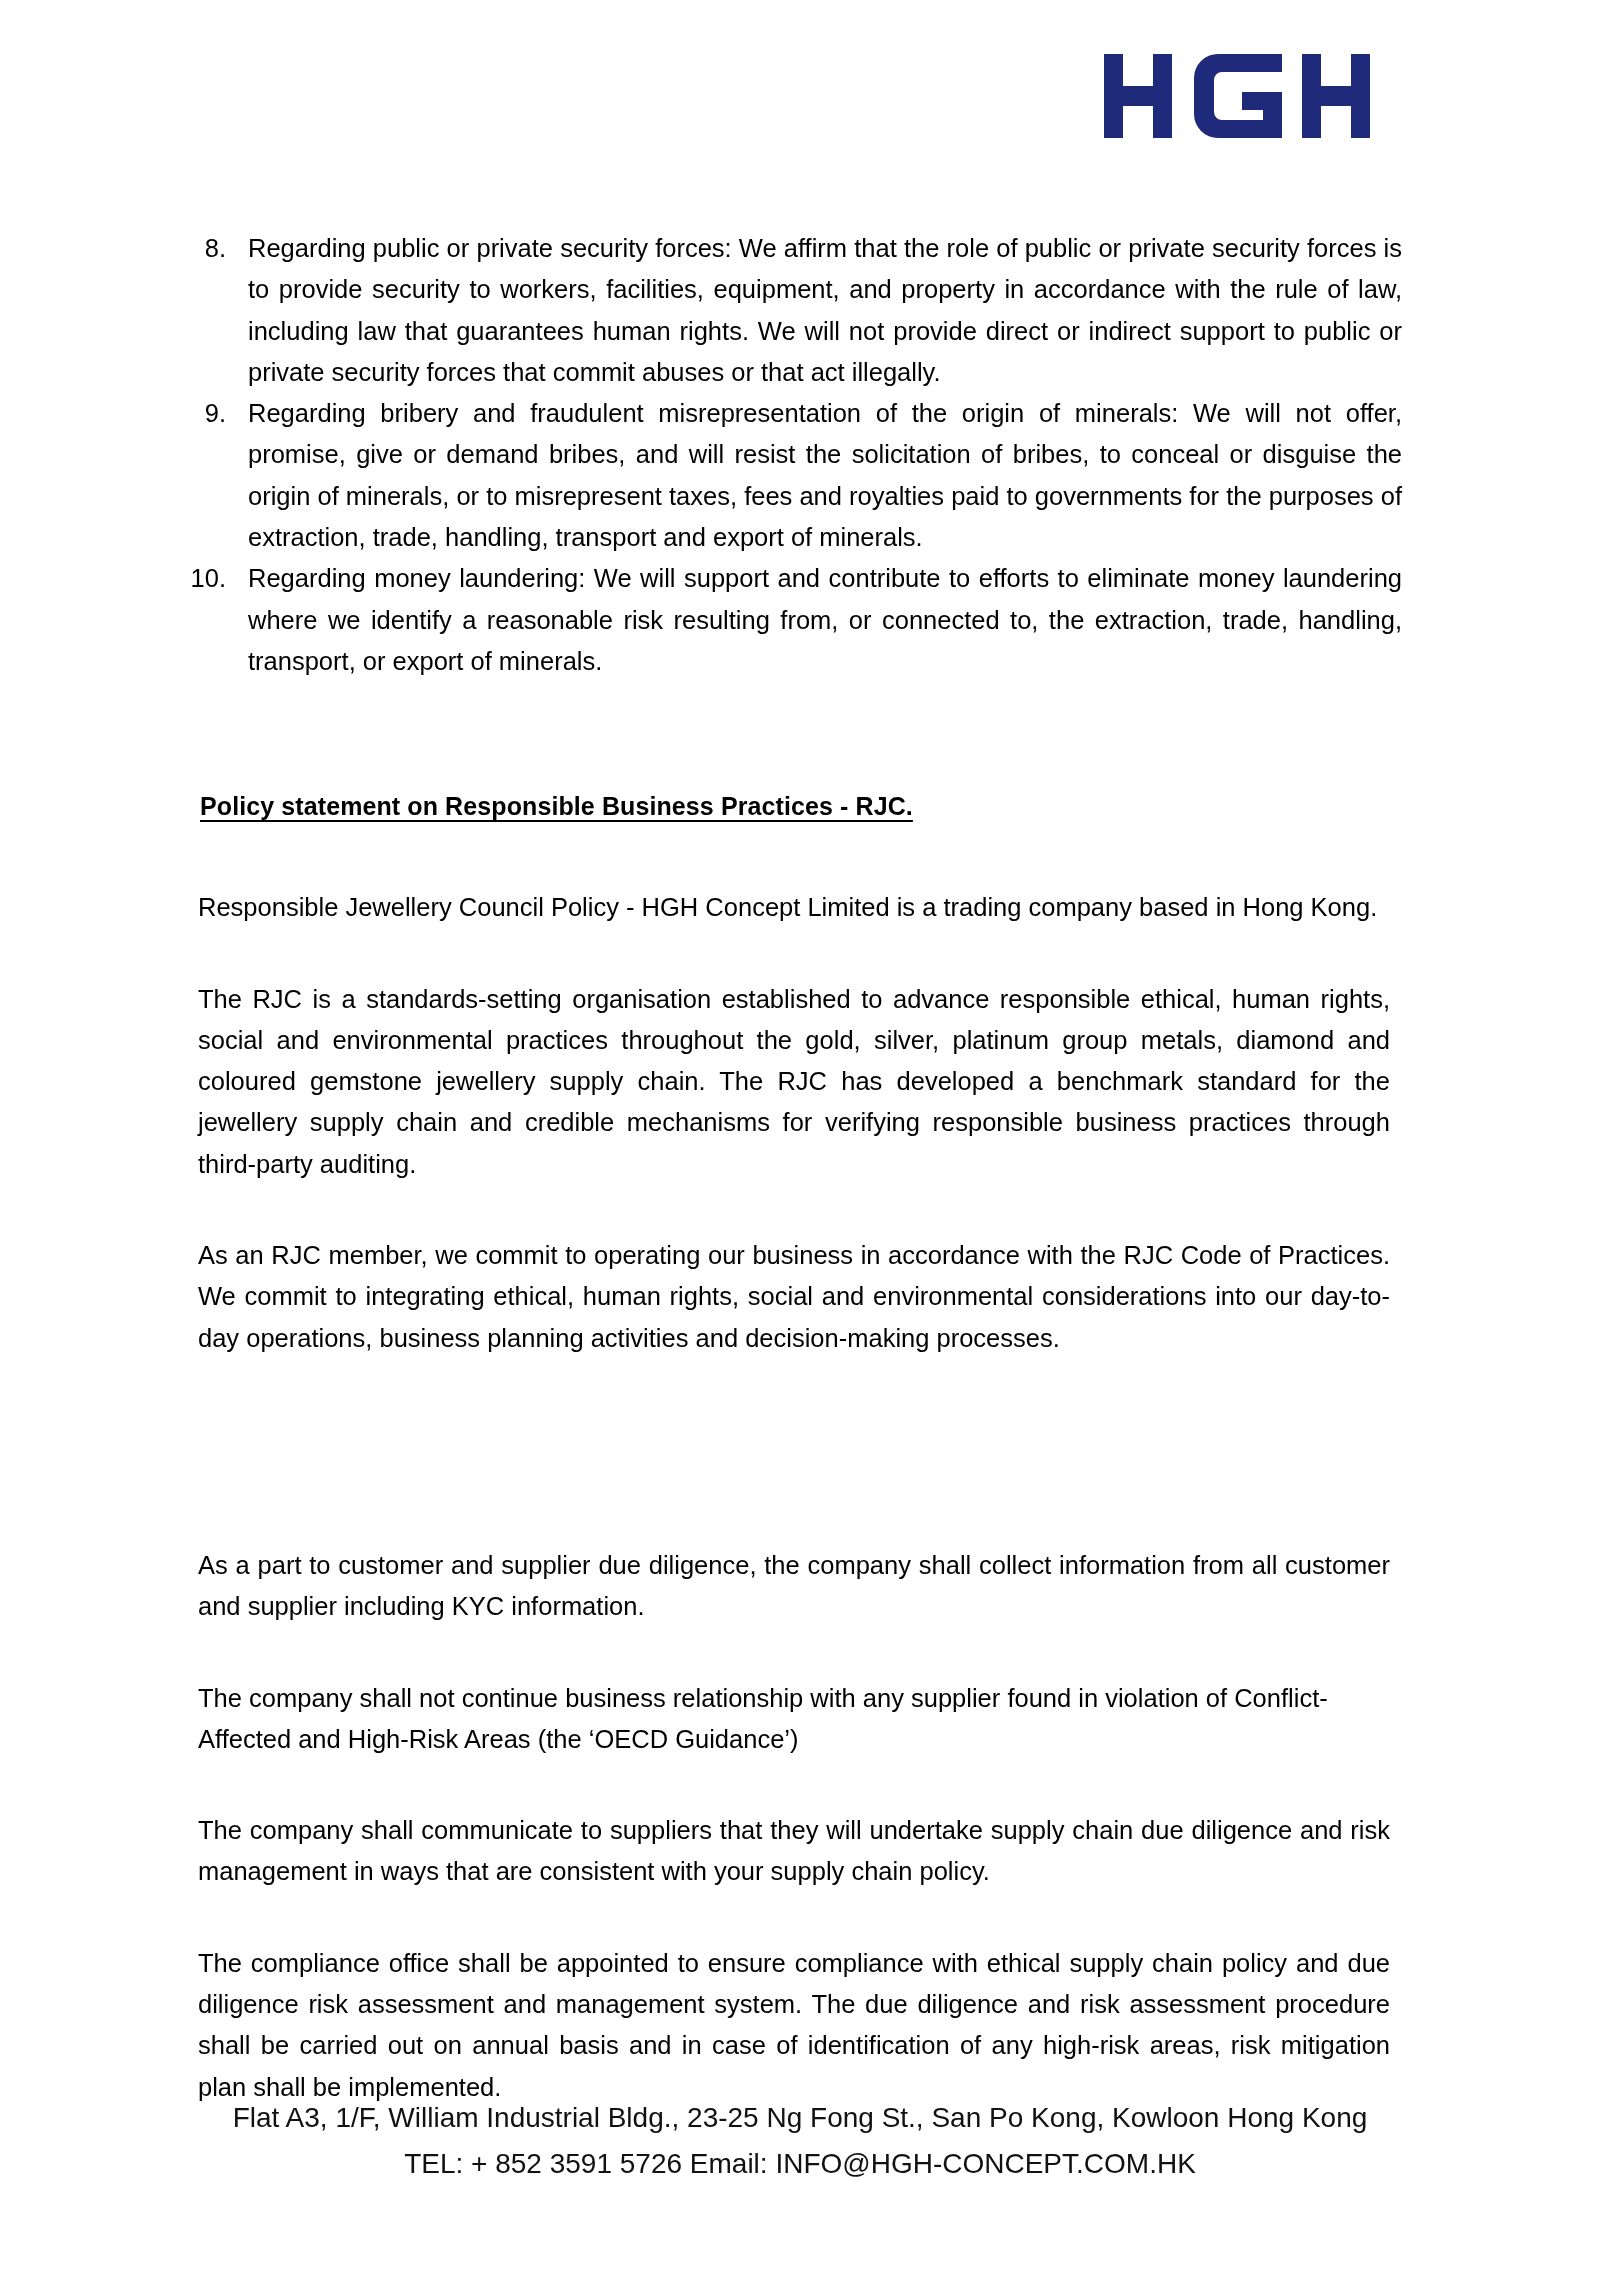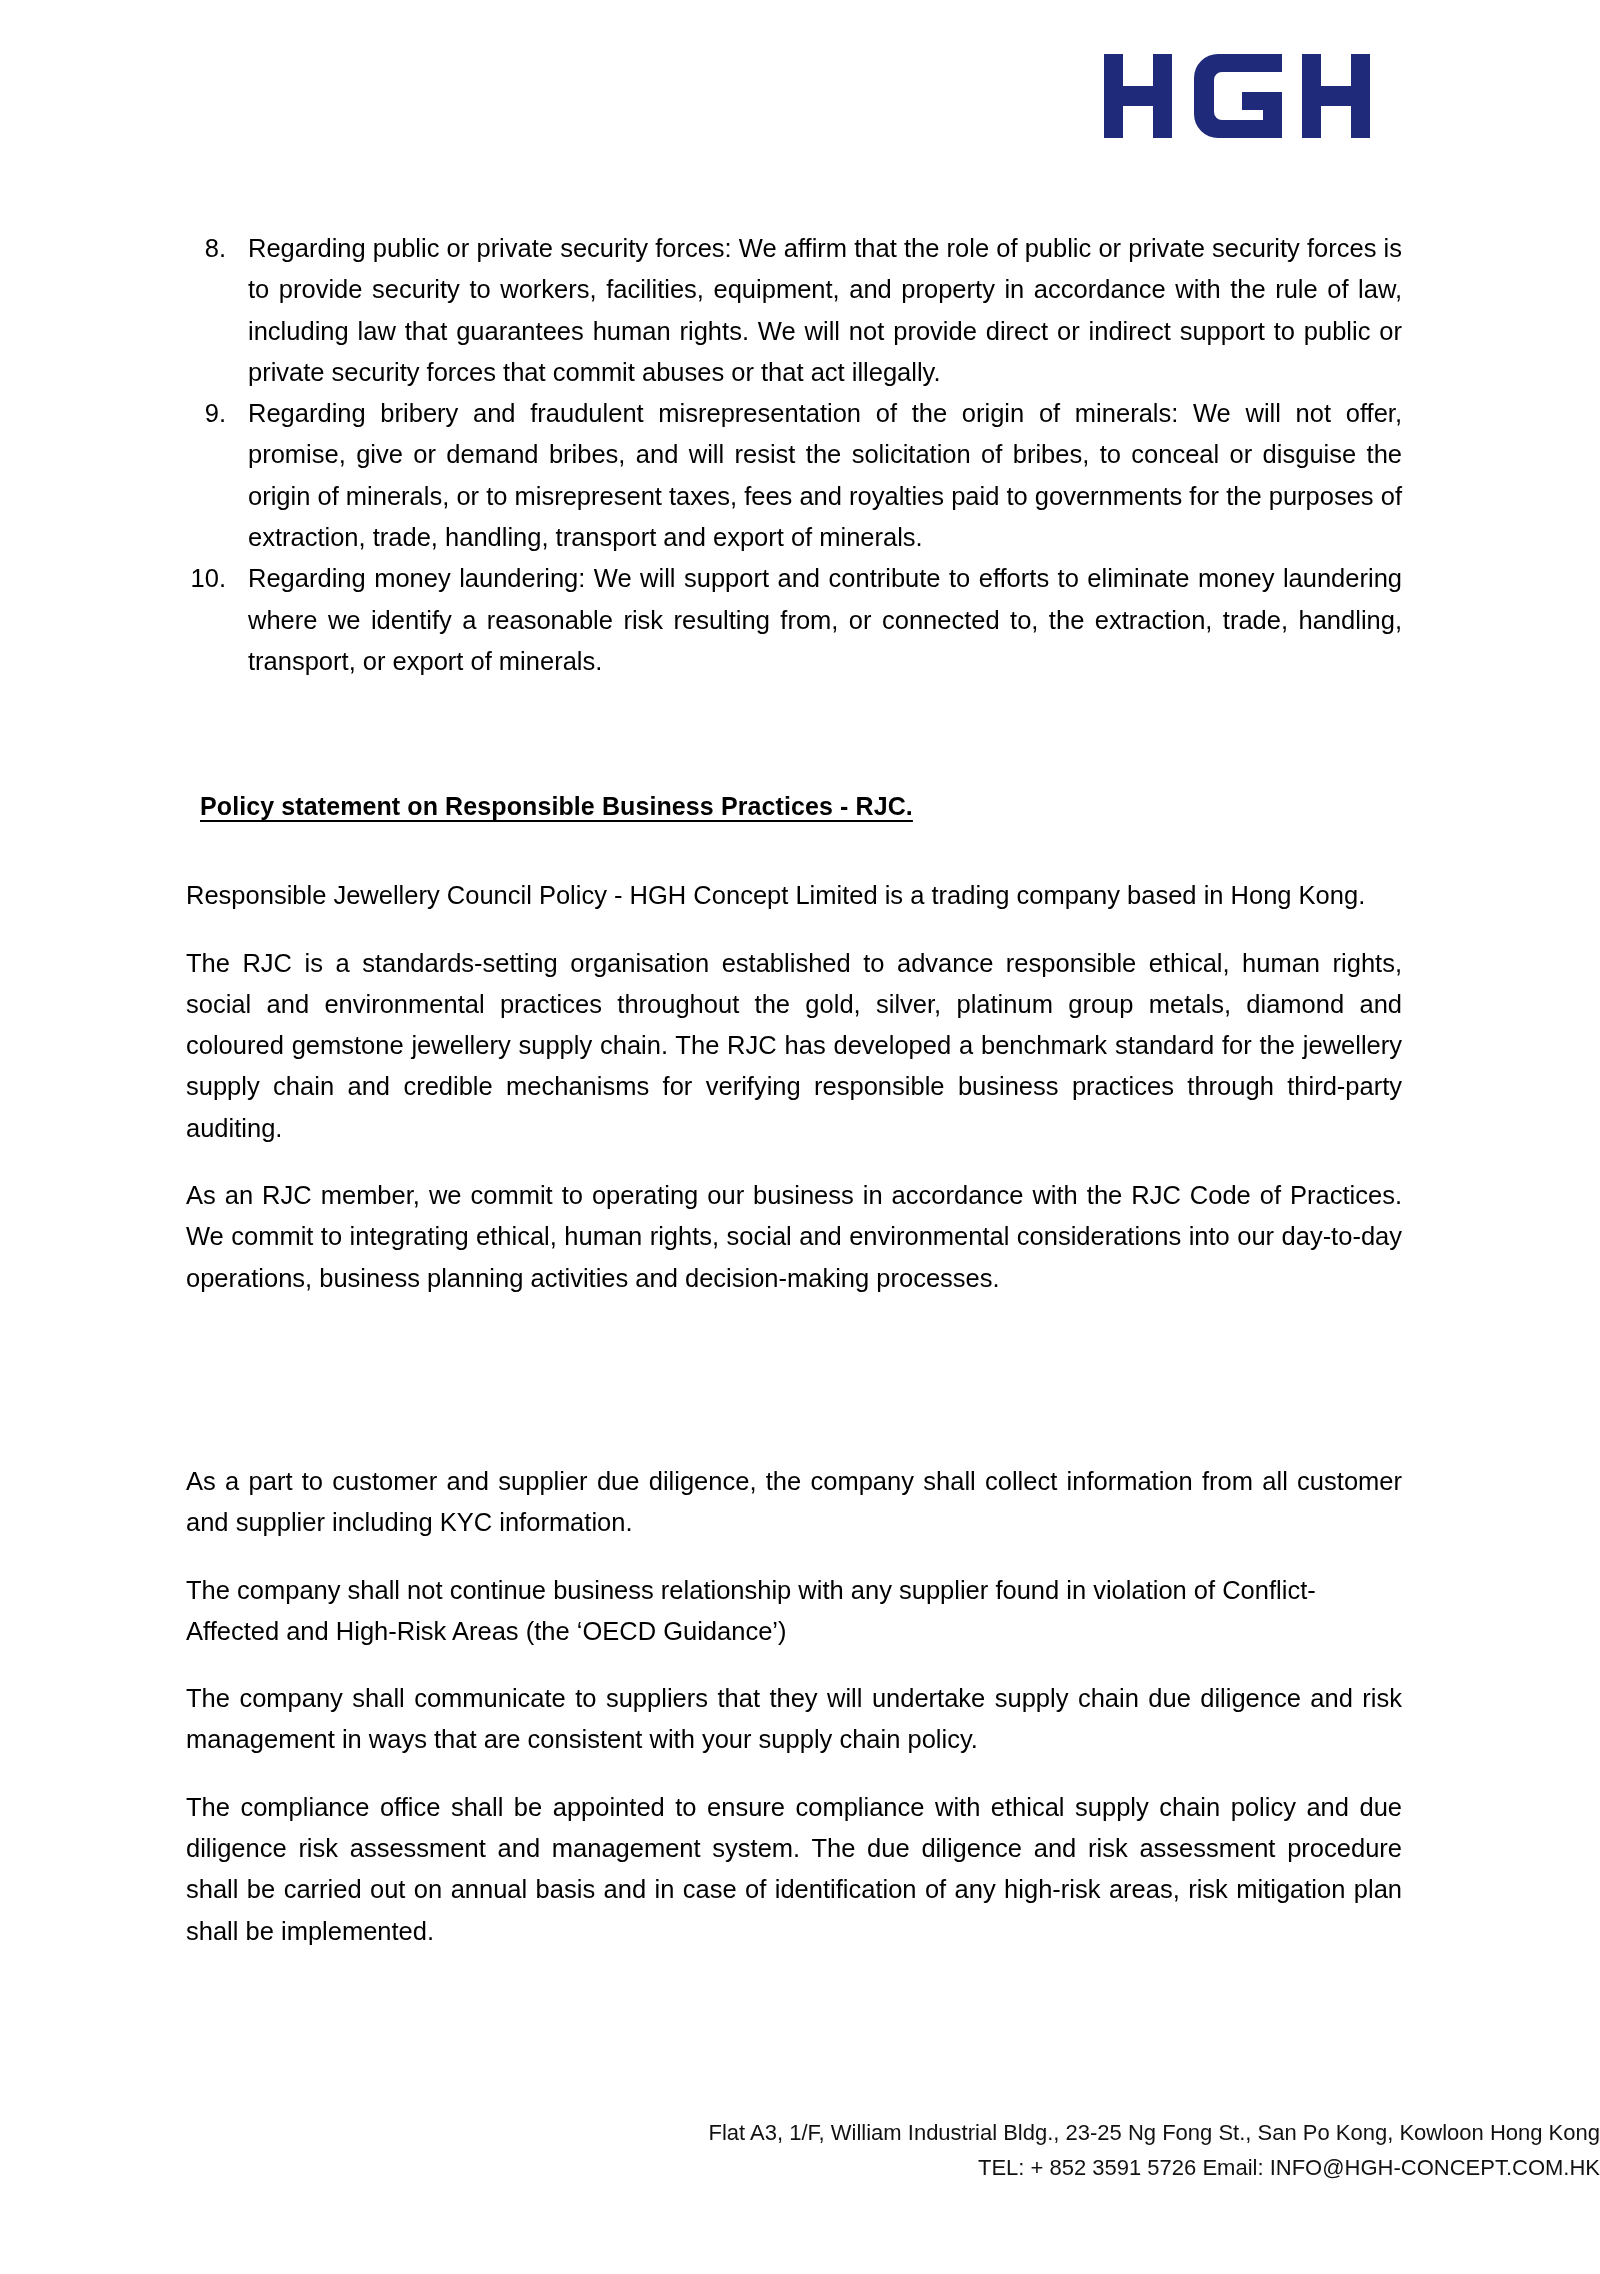--- a/index.html
+++ b/index.html
@@ -75,35 +75,35 @@
     letter-spacing: 0.1px;
     margin: 14px;
   }
 
   
   .para {
     font-size: 25.5px;
     line-height: 1.62;
     text-align: justify;
     text-justify: inter-word;
-    margin: 0;
+    margin: 12px;
   }
   .para.ragged { text-align: left; }
   .gap-sm { height: 26px; }
   .gap-md { height: 40px; }
   .gap-xl { height: 96px; }
 
   
   .footer {
     position: absolute;
     left: 0;
     right: 0;
     bottom: 88px;
-    text-align: right;
-    font-size: 22px;
+    text-align: center;
+    font-size: 28px;
     line-height: 1.62;
     color: #111111;
   }
   .footer-line { display: block; }
 </style>
 </head>
 <body>
 
 <div class="page">
 

